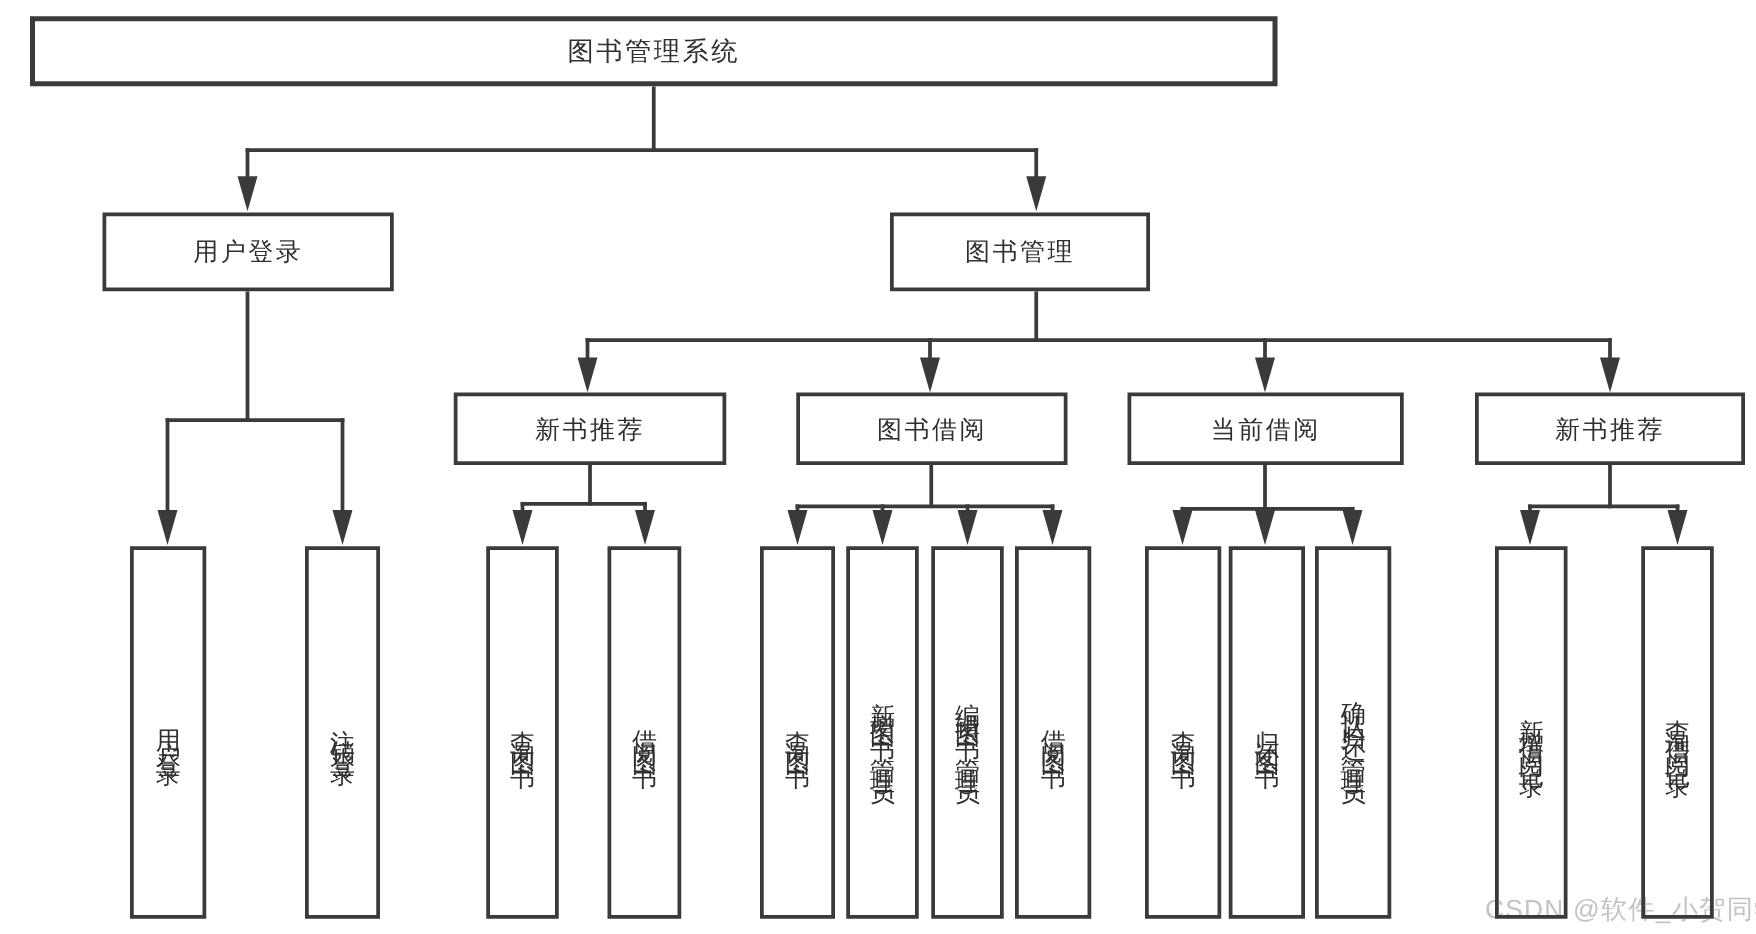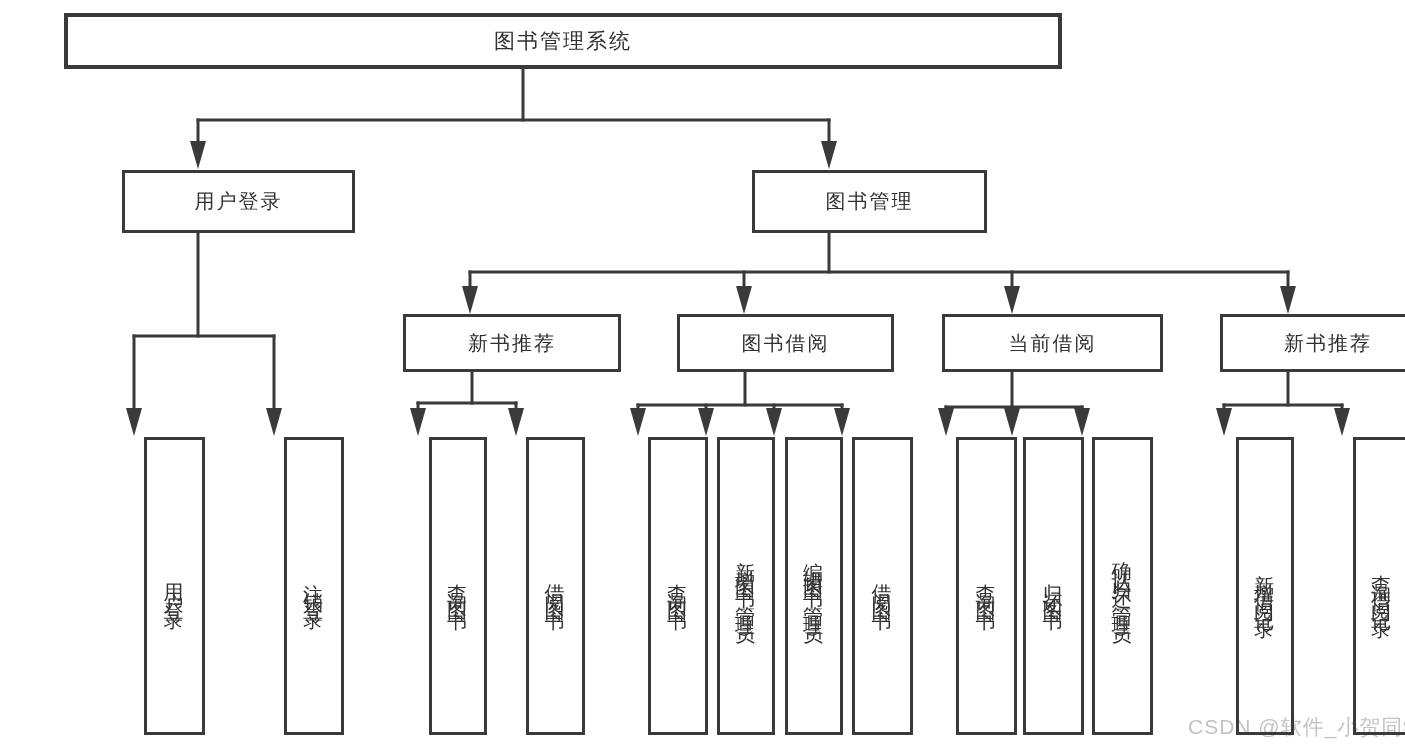--- a/index.html
+++ b/index.html
@@ -26,21 +26,20 @@
     border: 3px solid #3a3a3a;
     background: #ffffff;
     color: #303030;
     display: flex;
     align-items: center;
     justify-content: center;
     font-size: 20px;
     letter-spacing: 2px;
     text-align: center;
     white-space: nowrap;
-    margin-left: 40px;
   }
   .box.root {
     border-width: 4px;
     font-size: 21px;
   }
   .box.v {
     writing-mode: vertical-rl;
     text-orientation: mixed;
     letter-spacing: 9px;
     font-size: 20px;
@@ -134,21 +133,21 @@
       <line x1="1224" y1="403.5" x2="1224" y2="415"></line>
       <line x1="1342" y1="403.5" x2="1342" y2="415"></line>
       <polygon points="1216,408 1232,408 1224,436" stroke="none"></polygon>
       <polygon points="1334,408 1350,408 1342,436" stroke="none"></polygon>
     </g>
   </svg>
 
   <div class="box root" style="left:24px; top:13px; width:998px; height:56px;">图书管理系统</div>
 
   <div class="box" style="left:82px; top:170px; width:233px; height:63px;">用户登录</div>
-  <div class="box" style="left:712px; top:170px; width:235px; height:63px;">图书管理</div>
+  <div class="box" style="left:712px; top:170px; width:208px; height:63px;">图书管理</div>
 
   <div class="box" style="left:363px; top:314px; width:218px; height:58px;">新书推荐</div>
   <div class="box" style="left:637px; top:314px; width:217px; height:58px;">图书借阅</div>
   <div class="box" style="left:902px; top:314px; width:221px; height:58px;">当前借阅</div>
   <div class="box" style="left:1180px; top:314px; width:216px; height:58px;">新书推荐</div>
 
   <div class="box v" style="left:104px; top:437px; width:61px; height:298px;">用户登录</div>
   <div class="box v" style="left:244px; top:437px; width:60px; height:298px;">注销登录</div>
 
   <div class="box v" style="left:389px; top:437px; width:58px; height:298px;">查询图书</div>

